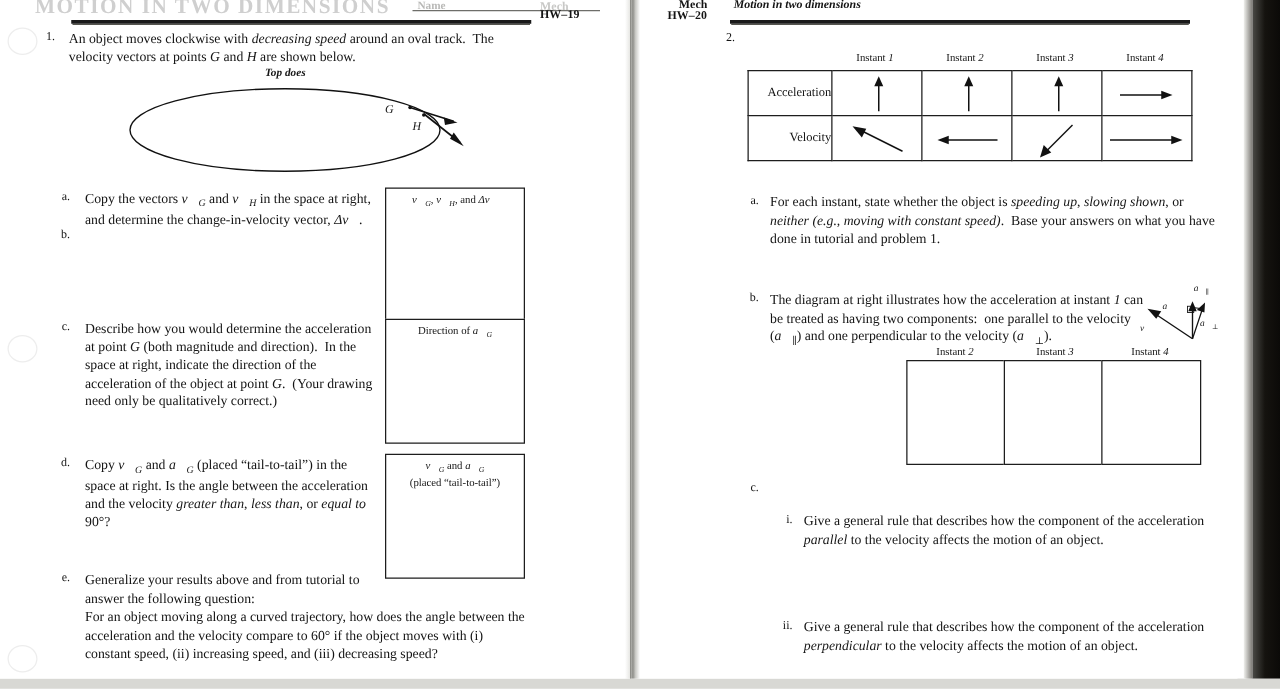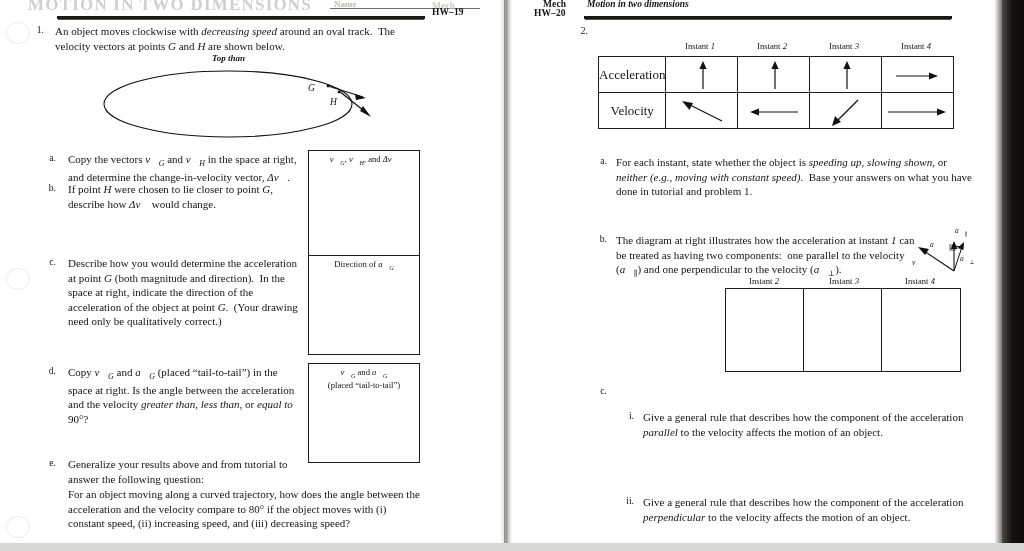--- a/index.html
+++ b/index.html
@@ -76,21 +76,21 @@
   }
   .box-plain { position: absolute; border: 1px solid #1d1d1d; background: #fff; }
 
   
   .instants-tbl {
     position: absolute; border-collapse: collapse; background: #fff;
   }
   .instants-tbl td {
     border: 1px solid #1d1d1d; padding: 0; vertical-align: middle;
   }
-  .rowlbl { font-size: 13px; text-align: center; width: 66px; }
+  .rowlbl { font-size: 10px; text-align: right; width: 66px; }
   .cell-arrow { width: 71px; height: 35px; position: relative; }
   .inst-lbl {
     position: absolute; font-size: 8.6px; text-align: center; width: 72px;
   }
   .inst-lbl i { font-style: italic; }
 
   
   .vecsym { white-space: nowrap; }
   .vecsym sub { font-size: 72%; }
   svg { display: block; overflow: visible; }
@@ -109,21 +109,21 @@
     <div class="hdr-big" style="left:28px; top:-5px;">MOTION IN TWO DIMENSIONS</div>
     <div class="name-lbl" style="left:302px; top:-1px;">Name</div>
     <div class="name-line" style="left:330px; top:8px; width:150px;"></div>
     <div class="hdr-text" style="left:432px; top:1px; color:#c8c8c6;">Mech</div>
     <div class="hdr-text" style="left:432px; top:7px;">HW–19</div>
     <div class="hdr-rule" style="left:57px; top:16px; width:368px;"></div>
 
     <div class="q-num" style="left:30px; top:24px; width:14px;">1.</div>
     <div class="q-body" style="left:55px; top:24px; width:370px;">An object moves clockwise with <i>decreasing speed</i> around an oval track.&nbsp; The velocity vectors at points <i>G</i> and <i>H</i> are shown below.</div>
 
-    <div class="ttl-topview" style="left:212px; top:53px;">Top than</div>
+    <div class="ttl-topview" style="left:212px; top:53px;">Top does</div>
     <svg style="position:absolute; left:100px; top:64px;" width="275" height="80">
       <ellipse cx="128" cy="40" rx="124" ry="33" class="stroke" stroke-width="1.1"></ellipse>
 
       <line x1="228" y1="22" x2="263" y2="33" class="stroke" stroke-width="1.3"></line>
       <polygon points="266,34 255,30 256,36" class="fill"></polygon>
 
       <line x1="239" y1="27" x2="268" y2="50" class="stroke" stroke-width="1.3"></line>
       <polygon points="271,53 260,47 263,42" class="fill"></polygon>
       <circle cx="228" cy="22" r="1.4" class="fill"></circle>
       <circle cx="239" cy="28" r="1.4" class="fill"></circle>
@@ -132,39 +132,38 @@
     <div class="pt-lbl" style="left:330px; top:97px;">H</div>
 
     <div class="q-num" style="left:44px; top:152px; width:12px;">a.</div>
     <div class="q-body" style="left:68px; top:152px; width:230px;">Copy the vectors <span class="vecsym it">v⃗<sub>G</sub></span> and <span class="vecsym it">v⃗<sub>H</sub></span> in the space at right, and determine the change-in-velocity vector, <span class="vecsym it">Δv⃗</span>.</div>
 
     <div class="answer-box" style="left:308px; top:150px; width:110px; height:106px;">
       <span class="cap"><span class="vecsym it">v⃗<sub>G</sub></span>, <span class="vecsym it">v⃗<sub>H</sub></span>, and <span class="vecsym it">Δv⃗</span></span>
     </div>
 
     <div class="q-num" style="left:44px; top:182px; width:12px;">b.</div>
-    <div class="q-body" style="left:68px; top:182px; width:230px;">If point <i>H</i> were chosen to lie closer to point <i>G</i>, describe how <span class="vecsym it">Δv⃗</span> would change.</div>
 
     <div class="q-num" style="left:44px; top:256px; width:12px;">c.</div>
     <div class="q-body" style="left:68px; top:256px; width:232px;">Describe how you would determine the acceleration at point <i>G</i> (both magnitude and direction).&nbsp; In the space at right, indicate the direction of the acceleration of the object at point <i>G</i>.&nbsp; (Your drawing need only be qualitatively correct.)</div>
 
     <div class="answer-box" style="left:308px; top:255px; width:110px; height:98px;">
       <span class="cap">Direction of <span class="vecsym it">a⃗<sub>G</sub></span></span>
     </div>
 
     <div class="q-num" style="left:44px; top:365px; width:12px;">d.</div>
     <div class="q-body" style="left:68px; top:365px; width:232px;">Copy <span class="vecsym it">v⃗<sub>G</sub></span> and <span class="vecsym it">a⃗<sub>G</sub></span> (placed “tail-to-tail”) in the space at right. Is the angle between the acceleration and the velocity <i>greater than</i>, <i>less than</i>, or <i>equal to</i> 90°?</div>
 
     <div class="answer-box" style="left:308px; top:363px; width:110px; height:98px;">
       <span class="cap"><span class="vecsym it">v⃗<sub>G</sub></span> and <span class="vecsym it">a⃗<sub>G</sub></span><br>(placed “tail-to-tail”)</span>
     </div>
 
     <div class="q-num" style="left:44px; top:457px; width:12px;">e.</div>
     <div class="q-body" style="left:68px; top:457px; width:232px;">Generalize your results above and from tutorial to answer the following question:</div>
-    <div class="q-body" style="left:68px; top:487px; width:352px;">For an object moving along a curved trajectory, how does the angle between the acceleration and the velocity compare to 80° if the object moves with (i) constant speed, (ii) increasing speed, and (iii) decreasing speed?</div>
+    <div class="q-body" style="left:68px; top:487px; width:352px;">For an object moving along a curved trajectory, how does the angle between the acceleration and the velocity compare to 60° if the object moves with (i) constant speed, (ii) increasing speed, and (iii) decreasing speed?</div>
   </div>
 
   <div class="sheet sheet-right">
 
     <div class="hdr-text" style="left:31px; top:-1px;">Mech</div>
     <div class="hdr-text" style="left:22px; top:8px;">HW–20</div>
     <div class="hdr-ital" style="left:75px; top:-1px;">Motion in two dimensions</div>
     <div class="hdr-rule" style="left:72px; top:16px; width:368px;"></div>
 
     <div class="q-num" style="left:62px; top:25px; width:14px;">2.</div>

